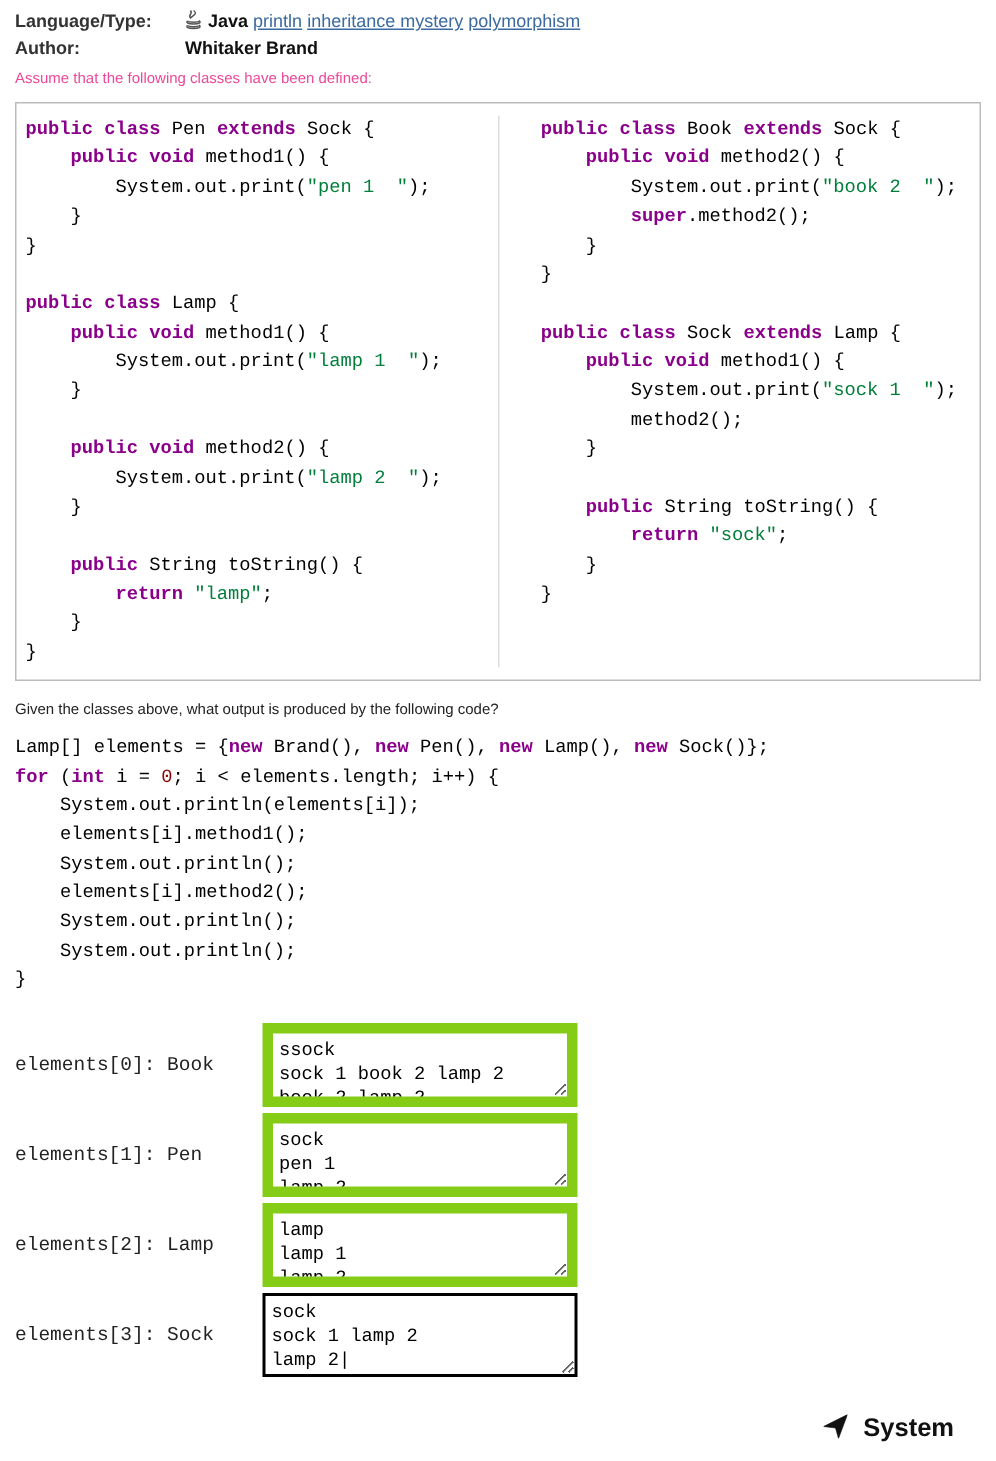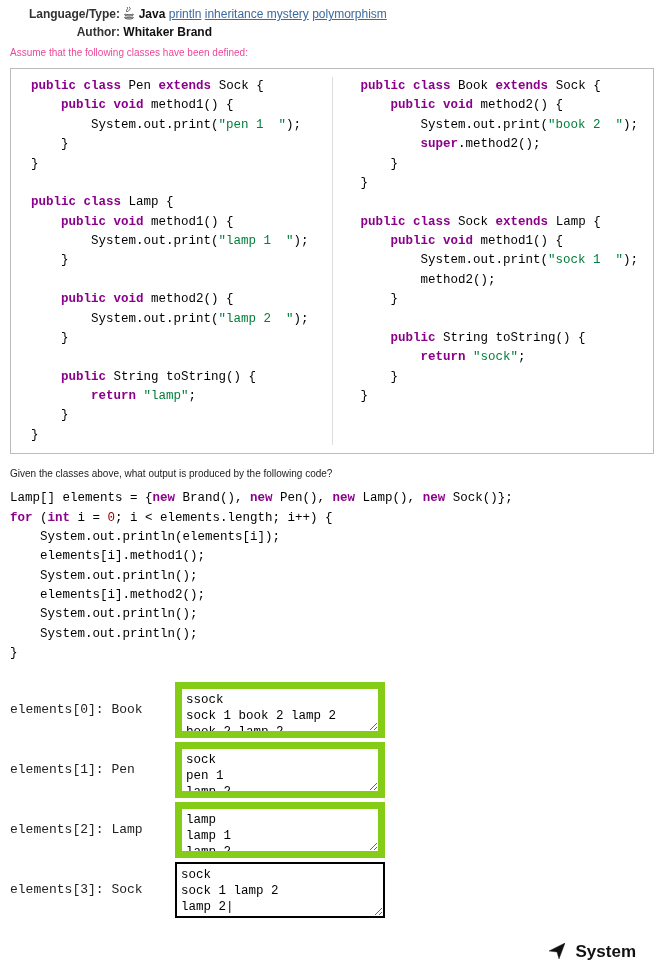--- a/index.html
+++ b/index.html
@@ -5,28 +5,28 @@
     * { box-sizing: border-box; margin: 0; padding: 0; }
     body {
       font-family: Arial, Helvetica, sans-serif;
       font-size: 13px;
       color: #333;
       background: #fff;
       width: 664px;
       padding: 4px 10px 10px 10px;
     }
     .meta-row { margin: 2px 0; font-size: 12px; }
-    .meta-label { font-weight: bold; display: inline-block; width: 110px; text-align: right; }
+    .meta-label { font-weight: bold; display: inline-block; width: 110px; }
     .meta-icon { display:inline-block; width:12px; vertical-align:middle; }
     a.tag-link { color: #3b6aa0; text-decoration: underline; margin: 0; }
     .plain-text { color:#111;font-weight:bold; }
     .intro { margin: 8px 0 10px 0; font-size: 10px; color:#ec4899; }
     .code-box {
       border: 1px solid #bbb;
-      padding: 8px 20px;
+      padding: 8px 6px;
       margin: 4px 0 14px 0;
       overflow-x: auto;
       background:#fff;
     }
     .code-cols { display: flex; gap: 28px; }
     .code-col { flex: 1; min-width: 0; }
     .code-splitter { width:1px; background:#ddd; }
     pre.code {
       font-family: Consolas, 'Courier New', monospace;
       font-size: 12.5px;

